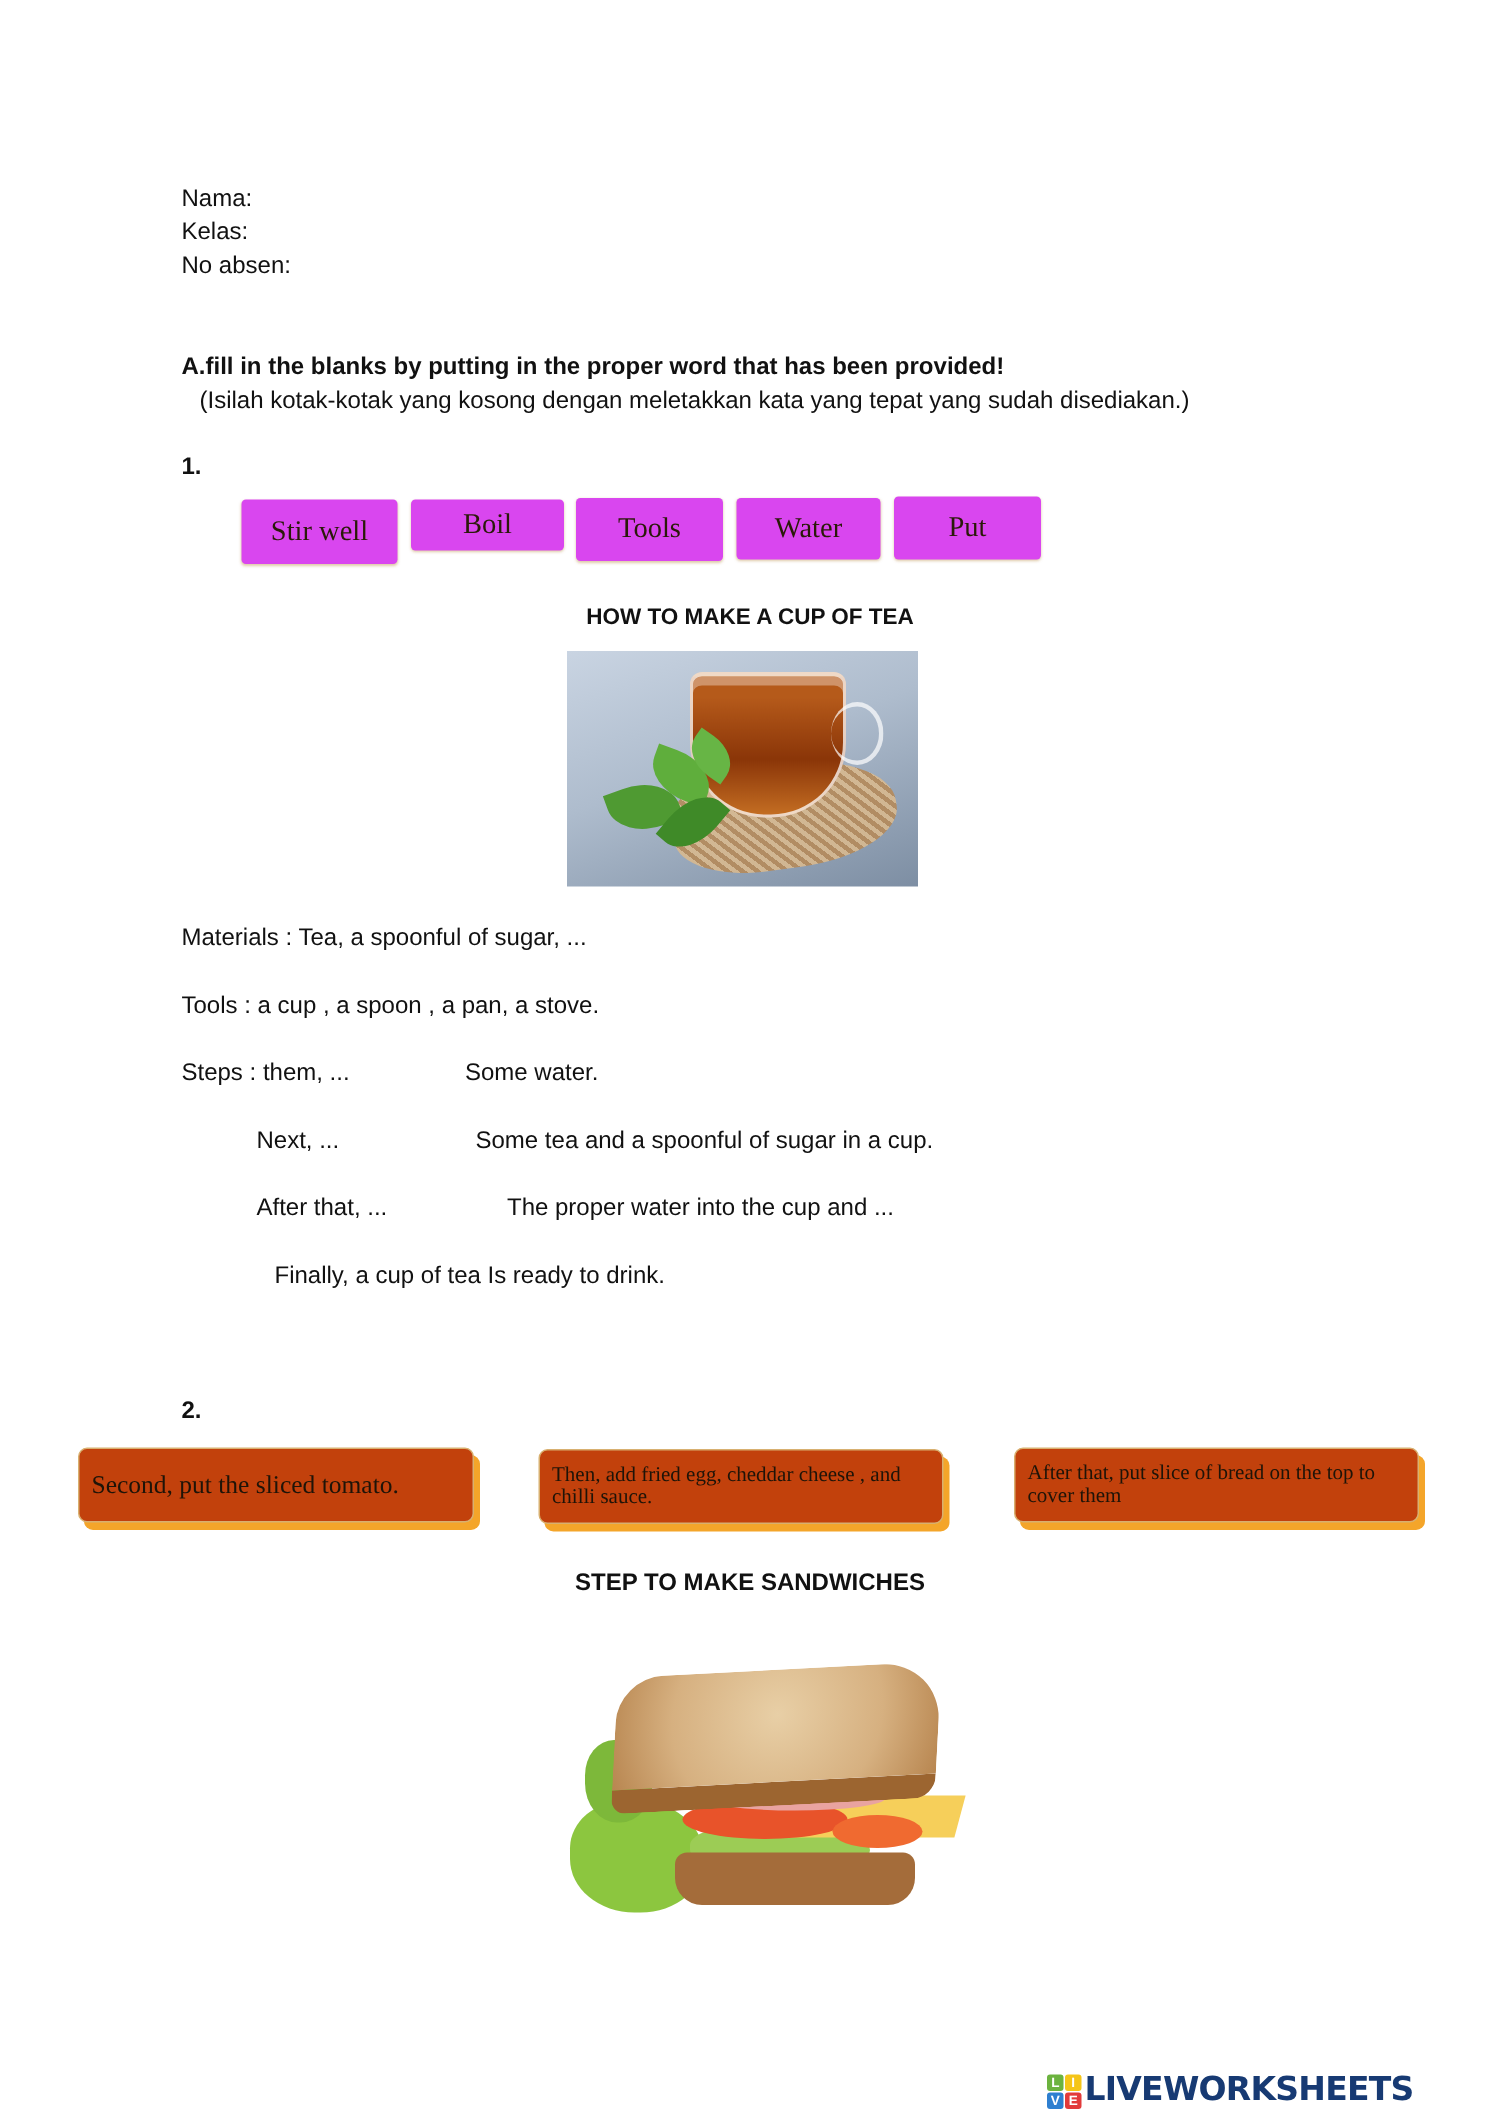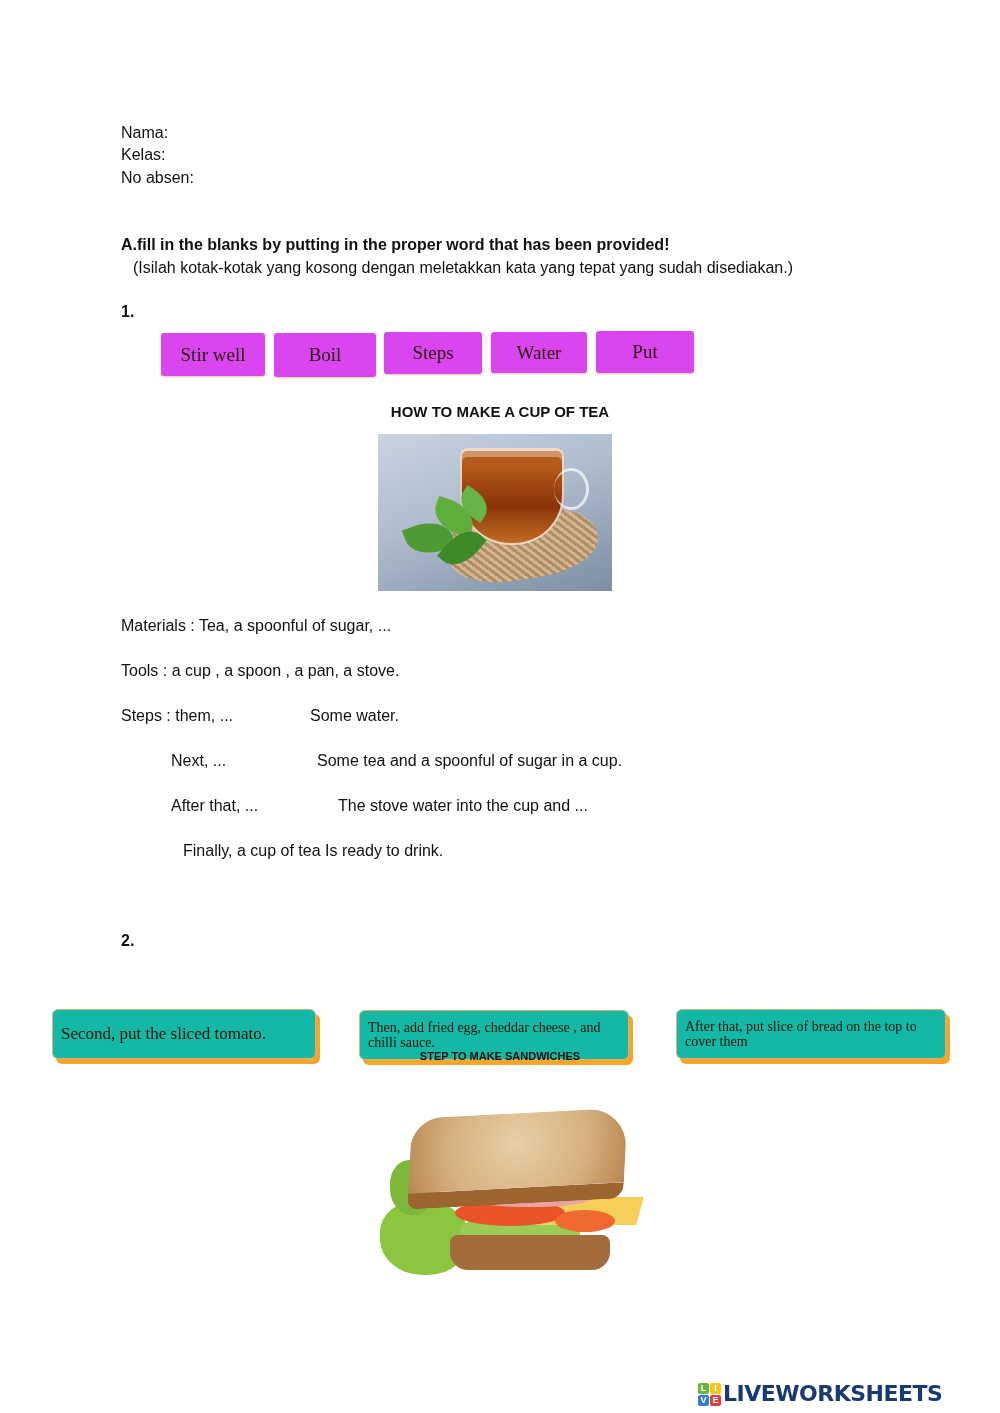--- a/index.html
+++ b/index.html
@@ -26,24 +26,24 @@
                   border-radius: 40% 50% 45% 40%; transform: rotate(-8deg); opacity: .9; }
   .tea-img .cup { position: absolute; left: 82px; top: 14px; width: 100px; height: 92px;
                   border: 2px solid rgba(255,255,255,0.75); border-top-width: 3px;
                   border-radius: 8px 8px 50px 50px; background: linear-gradient(#b55a1a 15%, #8a3508 60%, #c36d22 100%);
                   box-shadow: inset 0 6px 0 rgba(255,255,255,0.35); }
   .tea-img .handle { position: absolute; left: 176px; top: 34px; width: 32px; height: 36px;
                      border: 3px solid rgba(255,255,255,0.7); border-radius: 50%; border-left: none; }
   .tea-img .leaf { position: absolute; background: #4f9a32; border-radius: 0 70% 0 70%; }
 
   
-  .card { position: absolute; background: #14b8a6; border: 1px solid #d8b070;
+  .card { position: absolute; background: #c2410c; border: 1px solid #d8b070;
           border-radius: 6px; box-shadow: 4px 5px 0 #f4a52a;
           font-family: "Liberation Serif", "DejaVu Serif", serif; color: #1e1408;
-          padding: 0 8px; box-sizing: border-box; display: flex; align-items: center; cursor: pointer; margin-top: 44px; }
+          padding: 0 8px; box-sizing: border-box; display: flex; align-items: center; cursor: pointer; }
 
   
   .sandwich { position: absolute; left: 380px; top: 1105px; width: 270px; height: 180px; }
   .sandwich .lettuce { position: absolute; background: #8cc63f; border-radius: 45% 55% 50% 50%; }
   .sandwich .bread-top { position: absolute; left: 30px; top: 8px; width: 215px; height: 75px;
                          background: radial-gradient(circle at 50% 40%, #e8cfa6 0%, #d6b080 60%, #b88650 100%);
                          border-radius: 30px 40px 14px 10px; transform: skewX(-6deg) rotate(-3deg);
                          border-bottom: 16px solid #9c6530; }
   .sandwich .tomato { position: absolute; background: #e8532a; border-radius: 50%; }
   .sandwich .cheese { position: absolute; background: #f6cf5a; }
@@ -65,22 +65,22 @@
 <div class="abs txt" style="left:121px;top:145px;">Kelas:</div>
 <div class="abs txt" style="left:121px;top:168px;">No absen:</div>
 
 <div class="abs txt bold" style="left:121px;top:235px;">A.fill in the blanks by putting in the proper word that has been provided!</div>
 <div class="abs txt" style="left:133px;top:258px;">(Isilah kotak-kotak yang kosong dengan meletakkan kata yang tepat yang sudah disediakan.)</div>
 
 <div class="abs txt bold" style="left:121px;top:302px;">1.</div>
 
 <div>
   <div class="word-btn" style="left:161px;top:333px;width:104px;height:43px;">Stir well</div>
-  <div class="word-btn" style="left:274px;top:333px;width:102px;height:44px;">Boil</div>
-  <div class="word-btn" style="left:384px;top:332px;width:98px;height:42px;">Steps</div>
+  <div class="word-btn" style="left:274px;top:333px;width:102px;height:34px;">Boil</div>
+  <div class="word-btn" style="left:384px;top:332px;width:98px;height:42px;">Tools</div>
   <div class="word-btn" style="left:491px;top:332px;width:96px;height:41px;">Water</div>
   <div class="word-btn" style="left:596px;top:331px;width:98px;height:42px;">Put</div>
 </div>
 
 <div class="abs txt bold center" style="left:300px;top:402px;width:400px;font-size:15px;">HOW TO MAKE A CUP OF TEA</div>
 
 <div class="tea-img">
   <div class="mat"></div>
   <div class="cup"></div>
   <div class="handle"></div>
@@ -92,39 +92,39 @@
 
 <div class="abs txt" style="left:121px;top:616px;">Materials : Tea, a spoonful of sugar, ...</div>
 <div class="abs txt" style="left:121px;top:661px;">Tools : a cup , a spoon , a pan, a stove.</div>
 
 <div>
   <div class="abs txt" style="left:121px;top:706px;">Steps : them, ...</div>
   <div class="abs txt" style="left:310px;top:706px;">Some water.</div>
   <div class="abs txt" style="left:171px;top:751px;">Next, ...</div>
   <div class="abs txt" style="left:317px;top:751px;">Some tea and a spoonful of sugar in a cup.</div>
   <div class="abs txt" style="left:171px;top:796px;">After that, ...</div>
-  <div class="abs txt" style="left:338px;top:796px;">The stove water into the cup and ...</div>
+  <div class="abs txt" style="left:338px;top:796px;">The proper water into the cup and ...</div>
   <div class="abs txt" style="left:171px;top:841px;margin-left:12px;">Finally, a cup of tea Is ready to drink.</div>
 </div>
 
 <div class="abs txt bold" style="left:121px;top:931px;">2.</div>
 
 <div>
   <div class="card" style="left:52px;top:965px;width:264px;height:50px;font-size:17px;">
     <span>Second, put the sliced tomato.</span>
   </div>
   <div class="card" style="left:359px;top:966px;width:270px;height:50px;font-size:14px;line-height:15px;">
     <span style="white-space:normal;">Then, add fried egg, cheddar cheese , and chilli sauce.</span>
   </div>
   <div class="card" style="left:676px;top:965px;width:270px;height:50px;font-size:14px;line-height:15px;">
     <span style="white-space:normal;">After that, put slice of bread on the top to cover them</span>
   </div>
 </div>
 
-<div class="abs txt bold center" style="left:300px;top:1046px;width:400px;font-size:11px;">STEP TO MAKE SANDWICHES</div>
+<div class="abs txt bold center" style="left:300px;top:1046px;width:400px;font-size:16px;">STEP TO MAKE SANDWICHES</div>
 
 <div class="sandwich">
   <div class="lettuce" style="left:0px;top:95px;width:90px;height:75px;"></div>
   <div class="lettuce" style="left:10px;top:55px;width:45px;height:55px;background:#7db83a;"></div>
   <div class="lettuce" style="left:80px;top:110px;width:120px;height:35px;background:#9ccc55;"></div>
   <div class="bread-bot"></div>
   <div class="cheese" style="left:150px;top:92px;width:110px;height:28px;transform:skewX(-15deg);"></div>
   <div class="tomato" style="left:75px;top:95px;width:110px;height:26px;"></div>
   <div class="tomato" style="left:175px;top:105px;width:60px;height:22px;background:#f06a30;"></div>
   <div class="abs" style="left:90px;top:86px;width:120px;height:16px;background:#e9a3a0;border-radius:50%;"></div>

